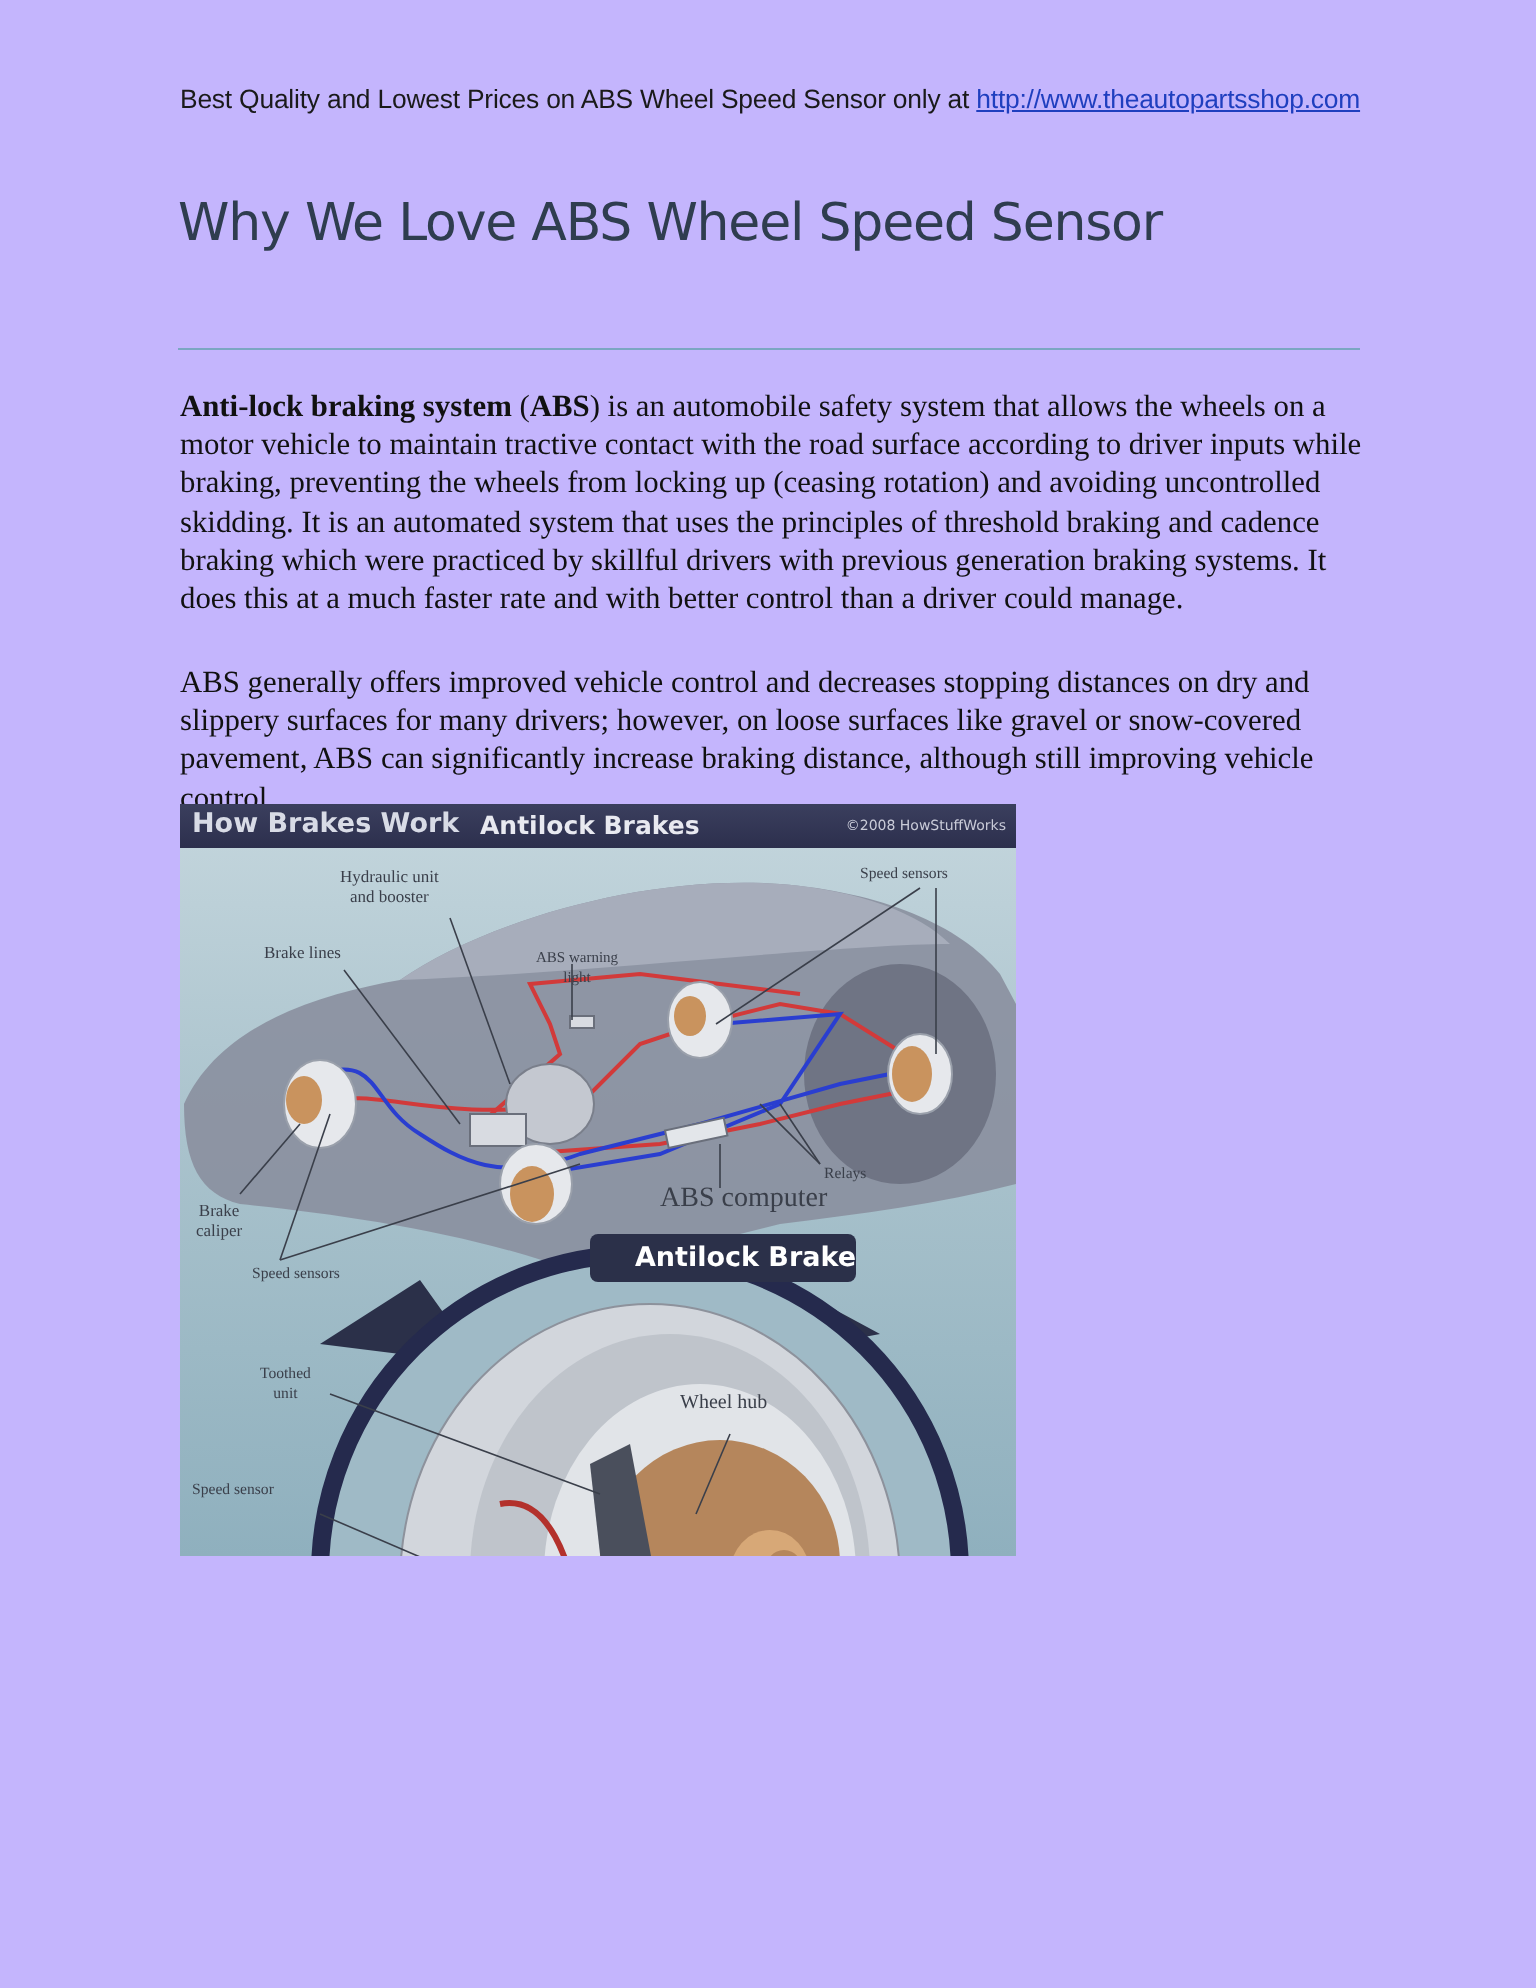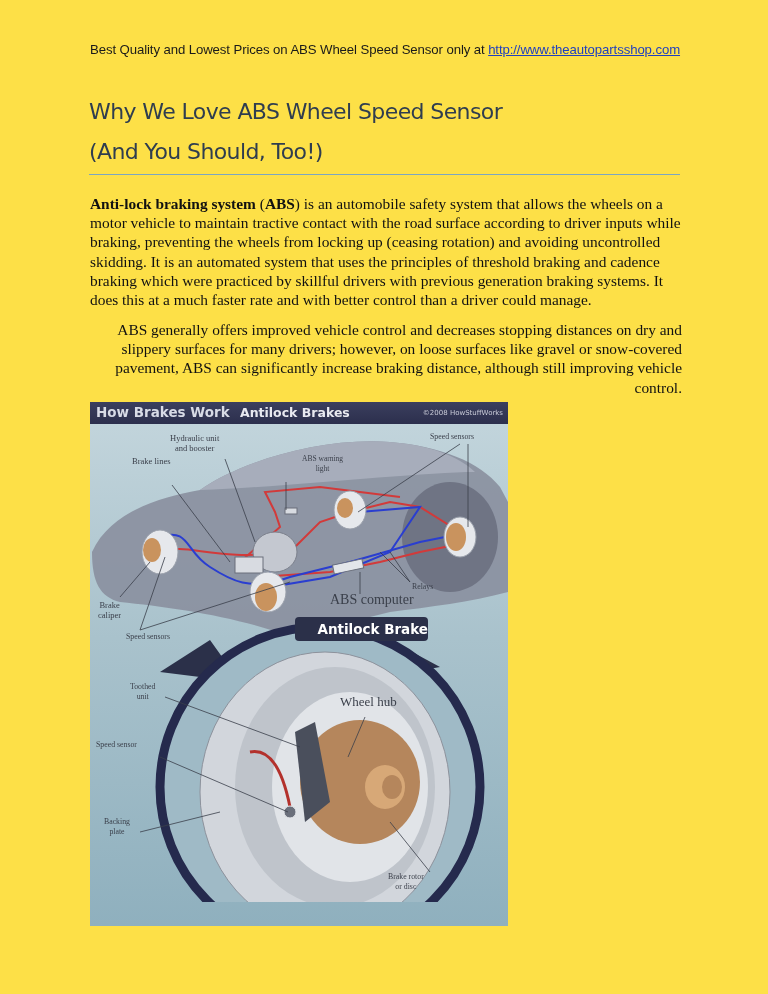--- a/index.html
+++ b/index.html
@@ -1,47 +1,47 @@
 <!DOCTYPE html>
 <html><head>
 <meta charset="utf-8">
 <style>
   html, body { margin:0; padding:0; background:#ffffff; }
   body { width:768px; height:994px; position:relative; overflow:hidden; }
-  .page { position:absolute; left:0; top:0; width:768px; height:994px; background:#fde047; }
+  .page { position:absolute; left:0; top:0; width:768px; height:994px; background:#c4b5fd; }
 
   .header-line {
     position:absolute; left:90px; top:42px; width:600px;
     font-family:"Liberation Sans", sans-serif; font-size:13.2px; color:#1a1a1a;
     white-space:nowrap; letter-spacing:-0.1px;
   }
   .header-line a { color:#1f3fbf; text-decoration:underline; }
 
   .title {
     position:absolute; left:89px; top:92px; width:600px;
-    font-family:"DejaVu Sans", sans-serif; font-size:22px; line-height:40px;
+    font-family:"DejaVu Sans", sans-serif; font-size:26px; line-height:40px;
     color:#2f3d4f; font-weight:normal; margin:0; letter-spacing:-0.6px;
   }
   .title-rule {
     position:absolute; left:89px; top:174px; width:591px; height:0;
     border-top:1.6px solid #7ba6c2;
   }
 
   .para {
     position:absolute; left:90px; width:592px;
     font-family:"Liberation Serif", serif; font-size:15.4px; line-height:19.2px;
     color:#111; margin:0;
   }
   .p1 { top:194px; }
-  .p2 { top:320px;text-align:right; }
+  .p2 { top:332px; }
   .para b { font-weight:bold; }
 
   
   .figure {
-    position:absolute; left:90px; top:402px; width:418px; height:524px; overflow:hidden;
+    position:absolute; left:90px; top:402px; width:418px; height:376px; overflow:hidden;
     background:linear-gradient(180deg,#c4d6dd 0%, #a9c2cc 45%, #8fb0be 100%);
   }
   .fig-bar {
     position:absolute; left:0; top:0; width:418px; height:22px;
     background:linear-gradient(180deg,#3b3f5e,#2c2f4d);
   }
   .fig-title {
     position:absolute; left:6px; top:2px; font-family:"DejaVu Sans", sans-serif;
     font-weight:bold; font-size:13.5px; color:#d8dbe6; white-space:nowrap;
   }
@@ -70,21 +70,20 @@
 <body>
 
 <div class="page">
 
   <div class="header-line">
     <span>Best Quality and Lowest Prices on ABS Wheel Speed Sensor only at </span><a>http://www.theautopartsshop.com</a>
   </div>
 
   <h1 class="title">
     <span>Why We Love ABS Wheel Speed Sensor</span><br>
-    <span>(And You Should, Too!)</span>
   </h1>
   <div class="title-rule"></div>
 
   <p class="para p1">
     <b>Anti-lock braking system</b><span> (</span><b>ABS</b><span>) is an automobile safety system that allows the wheels on a motor vehicle to maintain tractive contact with the road surface according to driver inputs while braking, preventing the wheels from locking up (ceasing rotation) and avoiding uncontrolled skidding. It is an automated system that uses the principles of threshold braking and cadence braking which were practiced by skillful drivers with previous generation braking systems. It does this at a much faster rate and with better control than a driver could manage.</span>
   </p>
 
   <p class="para p2">ABS generally offers improved vehicle control and decreases stopping distances on dry and slippery surfaces for many drivers; however, on loose surfaces like gravel or snow-covered pavement, ABS can significantly increase braking distance, although still improving vehicle control.</p>
 
   <div class="figure">
@@ -151,35 +150,35 @@
     </svg>
 
     <div class="fig-bar">
       <span class="fig-title">How Brakes Work</span>
       <span class="fig-subtitle">Antilock Brakes</span>
       <span class="fig-credit">©2008 HowStuffWorks</span>
     </div>
 
     <div class="lbl" style="left:80px;top:32px;white-space:pre;">Hydraulic unit
 and booster</div>
-    <div class="lbl" style="left:42px;top:55px;text-align:right;">Brake lines</div>
-    <div class="lbl" style="left:178px;top:52px;white-space:pre;font-size:7.5px;margin-left:34px;">ABS warning
+    <div class="lbl" style="left:42px;top:70px;text-align:right;">Brake lines</div>
+    <div class="lbl" style="left:178px;top:72px;white-space:pre;font-size:7.5px;">ABS warning
 light</div>
     <div class="lbl" style="left:340px;top:30px;font-size:7.8px;">Speed sensors</div>
     <div class="lbl" style="left:8px;top:199px;white-space:pre;">Brake
 caliper</div>
     <div class="lbl" style="left:36px;top:230px;font-size:7.8px;">Speed sensors</div>
     <div class="lbl" style="left:240px;top:193px;font-size:14px;">ABS computer</div>
     <div class="lbl" style="left:322px;top:180px;font-size:7.8px;">Relays</div>
 
     <div class="badge">Antilock Brake</div>
 
     <div class="lbl" style="left:40px;top:280px;white-space:pre;font-size:7.8px;">Toothed
 unit</div>
-    <div class="lbl" style="left:250px;top:295px;font-size:13px;">Wheel hub</div>
+    <div class="lbl" style="left:250px;top:295px;font-size:10px;">Wheel hub</div>
     <div class="lbl left" style="left:6px;top:338px;font-size:7.8px;">Speed sensor</div>
     <div class="lbl" style="left:14px;top:415px;white-space:pre;font-size:7.8px;">Backing
 plate</div>
     <div class="lbl" style="left:298px;top:470px;white-space:pre;font-size:7.8px;">Brake rotor
 or disc</div>
   </div>
 
 </div>
 
 </body></html>

